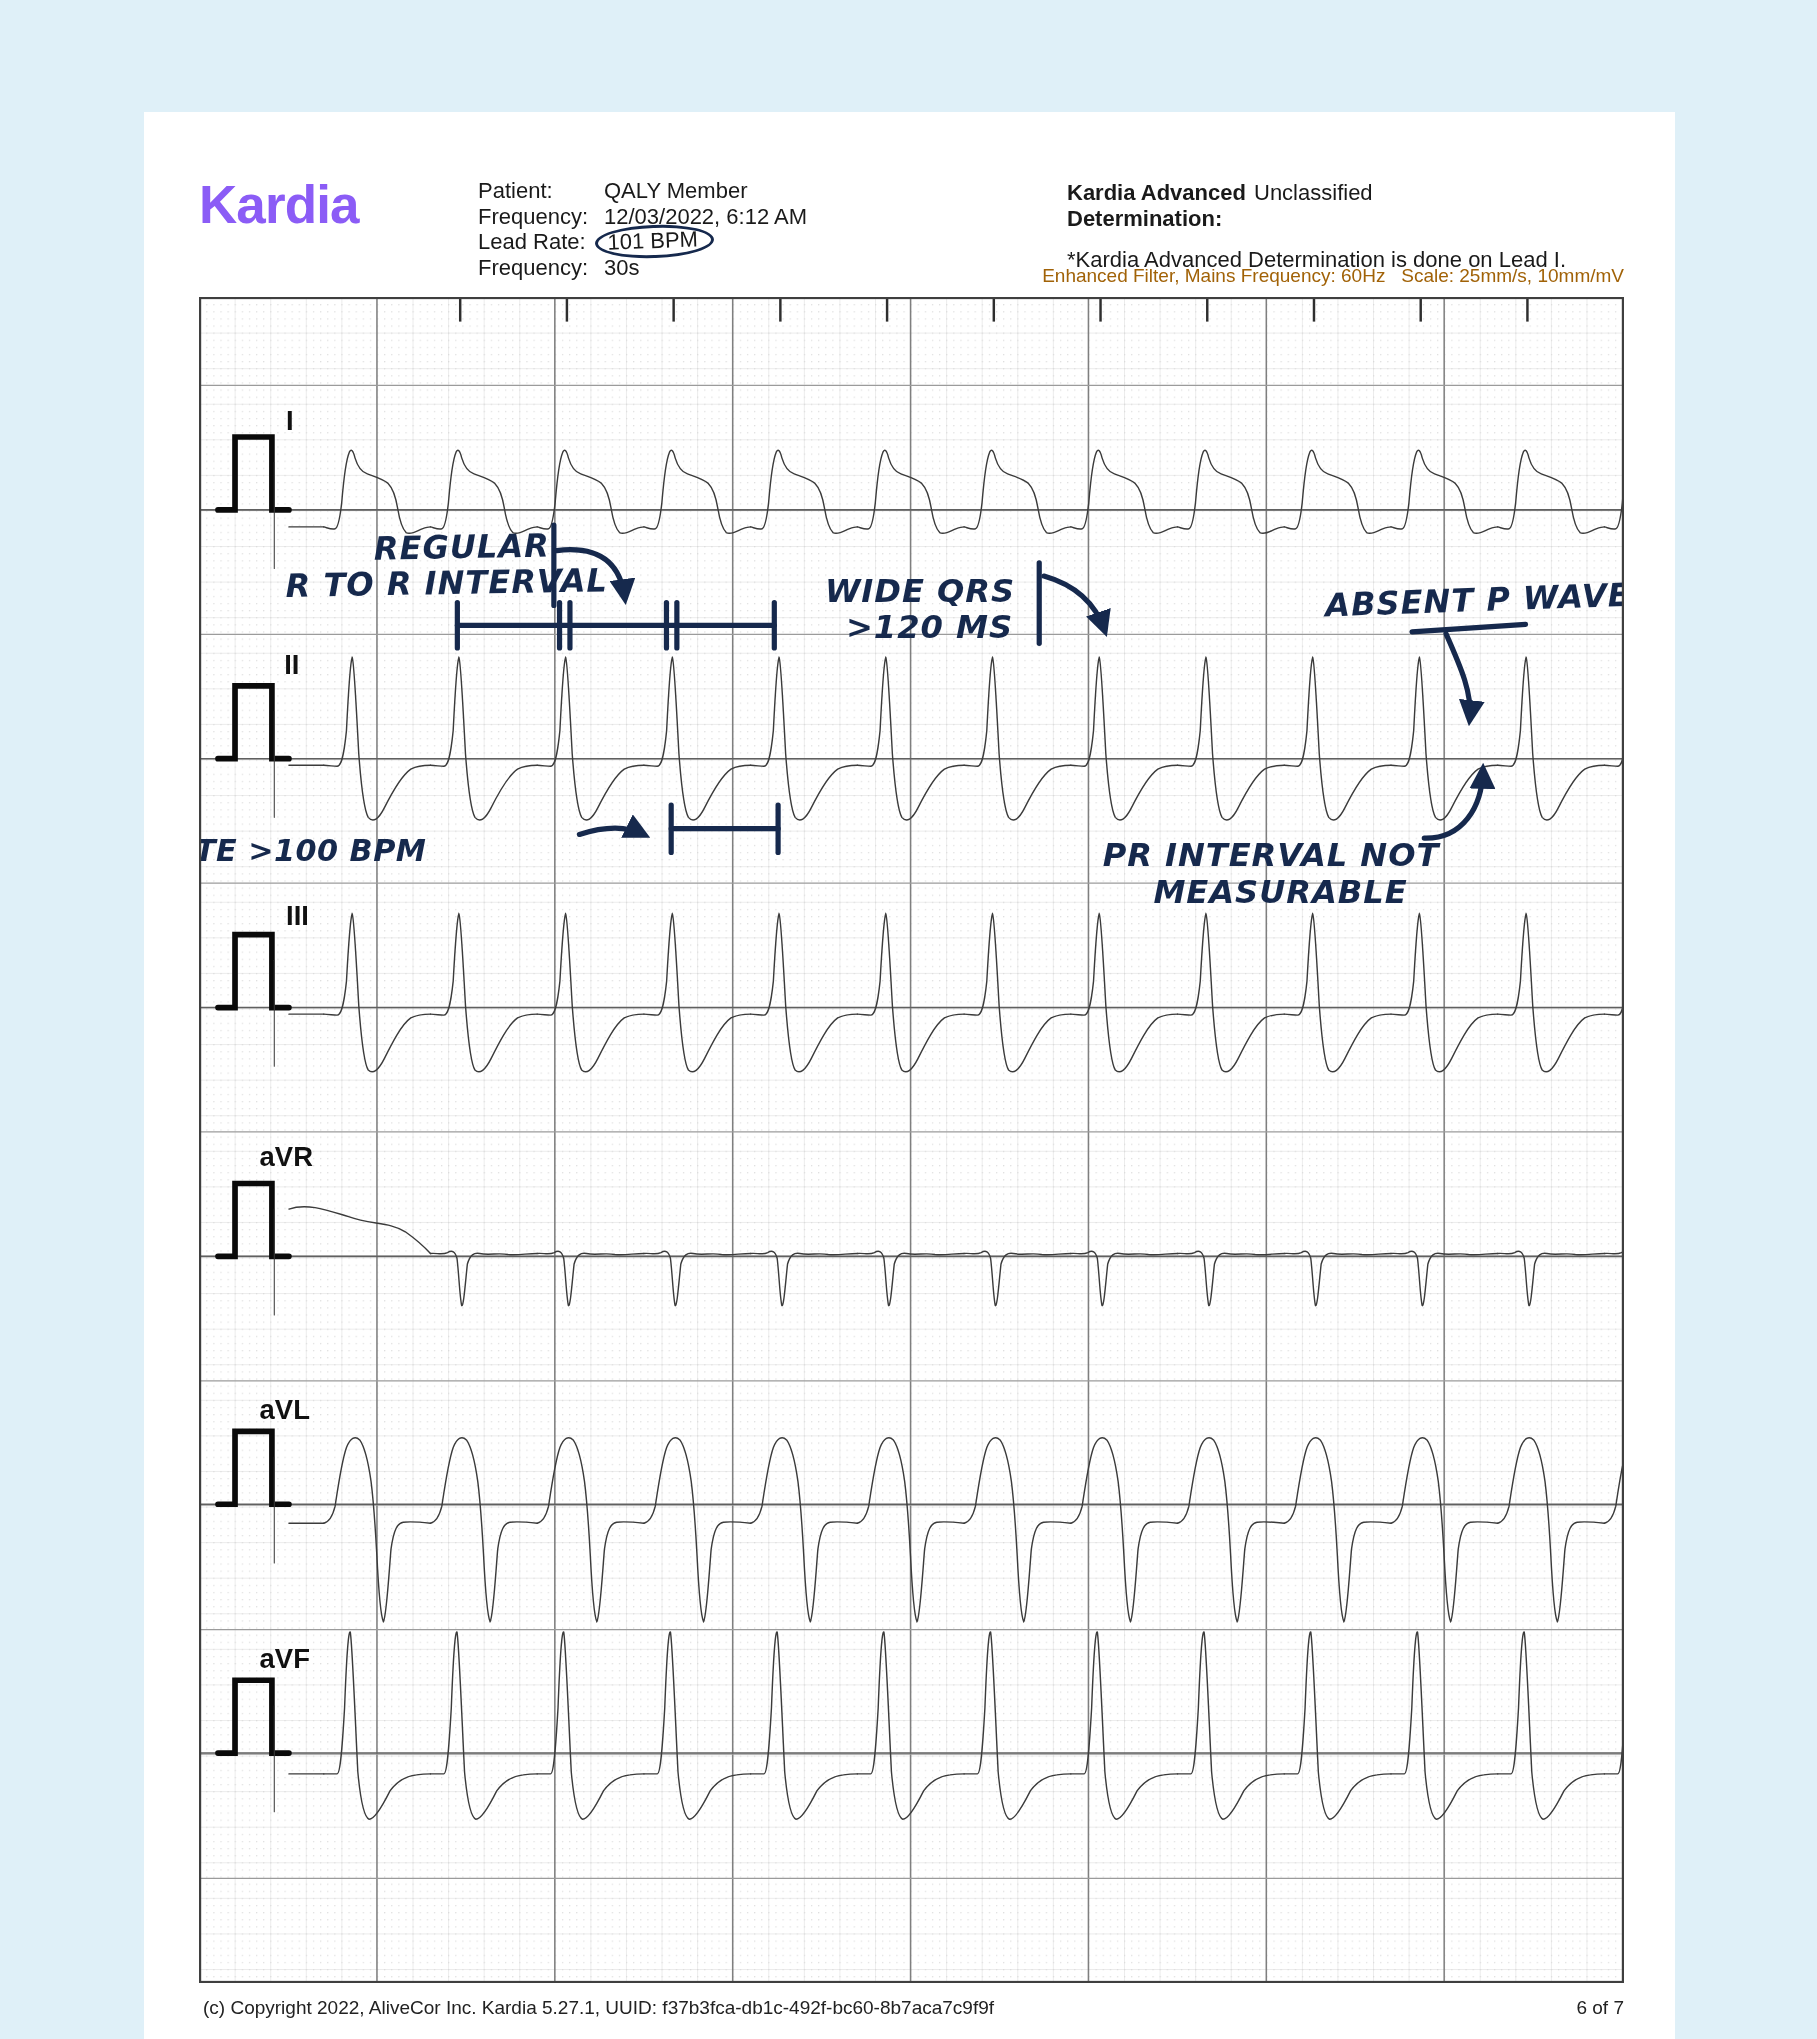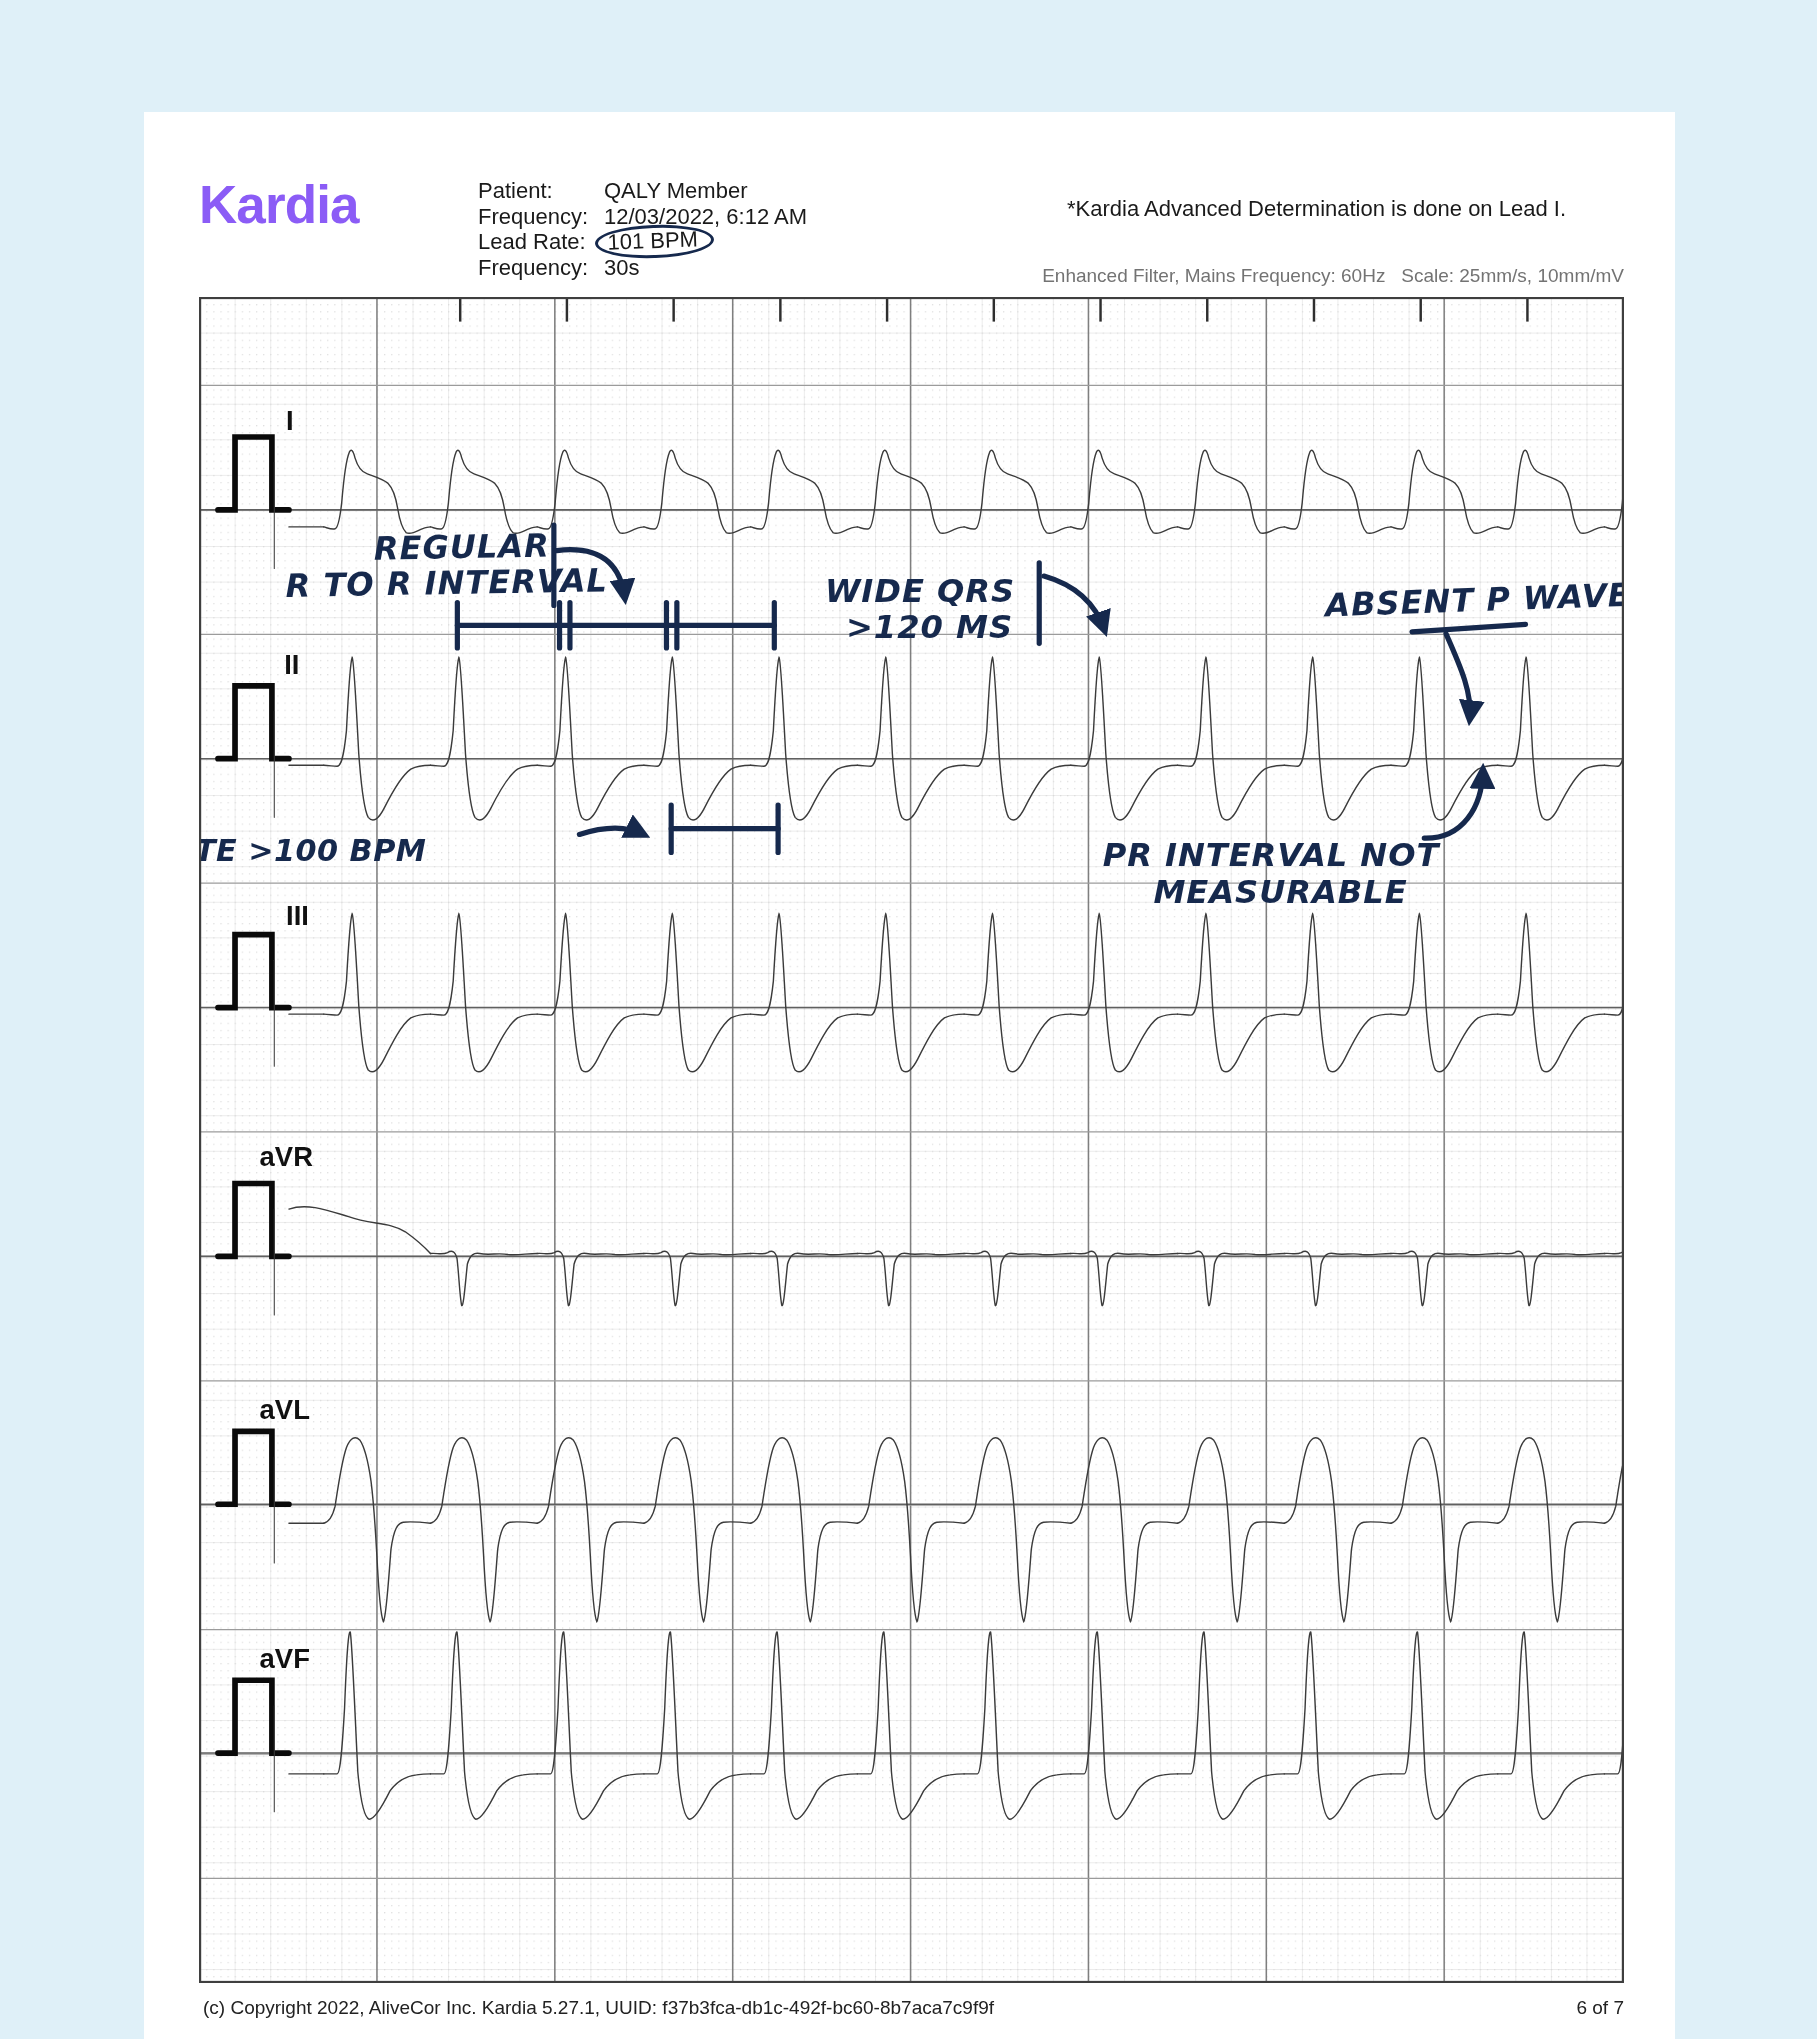--- a/index.html
+++ b/index.html
@@ -14,21 +14,21 @@
   .logo{position:absolute;left:199px;top:174px;font-size:53px;font-weight:bold;color:#8b5cf6;letter-spacing:-0.9px;}
   .pt-block{position:absolute;left:478px;top:178px;font-size:22px;line-height:25.6px;}
   .pt-row{display:flex;}
   .pt-label{font-weight:normal;width:126px;flex:0 0 126px;}
   .pt-value{white-space:pre;}
   .circled{display:inline-block;border:3.8px solid #16294d;border-radius:50%;padding:0px 13.2px 1.9px 9.5px;margin:-3.8px 0 -3.8px -9.5px;transform:rotate(-2deg);}
   .det-block{position:absolute;left:1067px;top:180px;font-size:22px;line-height:25.6px;}
   .det-row{display:flex;}
   .det-label{font-weight:bold;width:187px;flex:0 0 187px;}
   .det-note{margin-top:16px;}
-  .filter-line{position:absolute;right:193px;top:265px;font-size:19px;white-space:pre;color:#737373;}
+  .filter-line{position:absolute;right:193px;top:265px;font-size:19px;white-space:pre;color:#a16207;}
   
   .ecg-wrap{position:absolute;left:199px;top:297px;width:1425px;height:1686px;}
   svg text.leadlbl{font-family:"Liberation Sans","DejaVu Sans",sans-serif;font-size:29px;font-weight:bold;fill:#111;}
   svg text.anno{font-family:"DejaVu Sans","Liberation Sans",sans-serif;font-size:34px;font-weight:bold;font-style:italic;fill:#16294d;letter-spacing:1px;text-anchor:middle;}
   svg text.anno-small{font-size:32px;letter-spacing:0.5px;}
   
   .footer-left{position:absolute;left:203px;top:1997px;font-size:19px;color:#222;}
   .footer-right{position:absolute;right:193px;top:1997px;font-size:19px;color:#222;}
 </style>
 </head>
@@ -51,20 +51,27 @@
     <span class="pt-label">Lead Rate:</span>
     <span class="pt-value circled">101 BPM</span>
   </div>
   <div class="pt-row">
     <span class="pt-label">Frequency:</span>
     <span class="pt-value">30s</span>
   </div>
 </div>
 
 <div class="det-block">
+  <div class="det-row">
+    <div class="det-label">
+      <div>Kardia Advanced</div>
+      <div>Determination:</div>
+    </div>
+    <div class="det-value">Unclassified</div>
+  </div>
   <div class="det-note">*Kardia Advanced Determination is done on Lead I.</div>
 </div>
 
 <div class="filter-line">Enhanced Filter, Mains Frequency: 60Hz   Scale: 25mm/s, 10mm/mV</div>
 
 <div class="ecg-wrap">
 <svg id="ecg-svg" width="1425" height="1686" viewBox="0 0 1506 1782">
   <defs>
     <pattern id="dots" width="7.52" height="7.52" patternUnits="userSpaceOnUse">
       <rect x="0" y="0" width="1.3" height="1.3" fill="#dedede"></rect>

